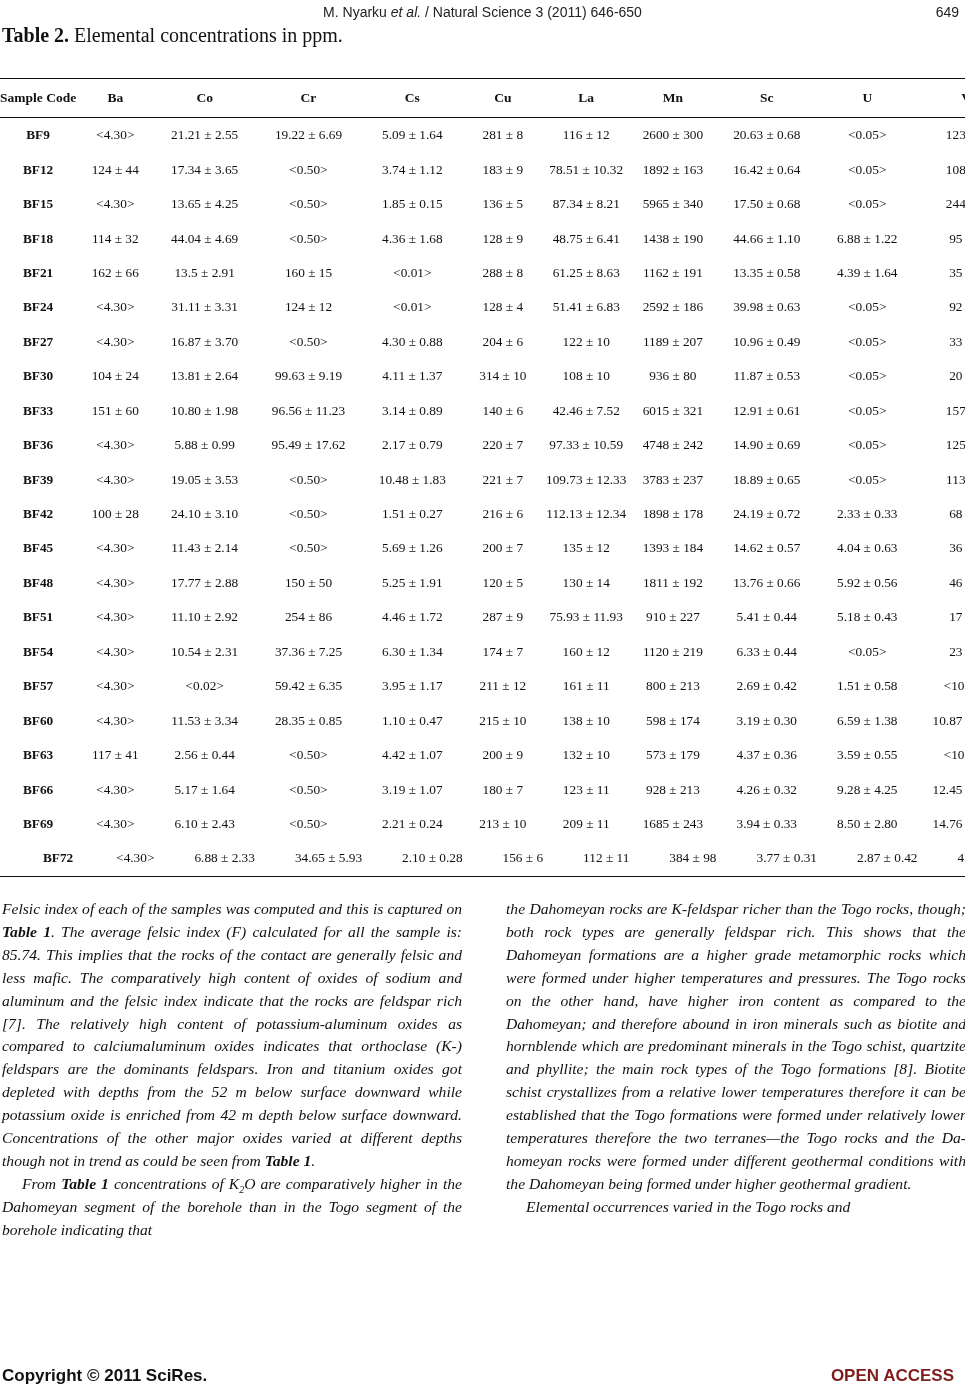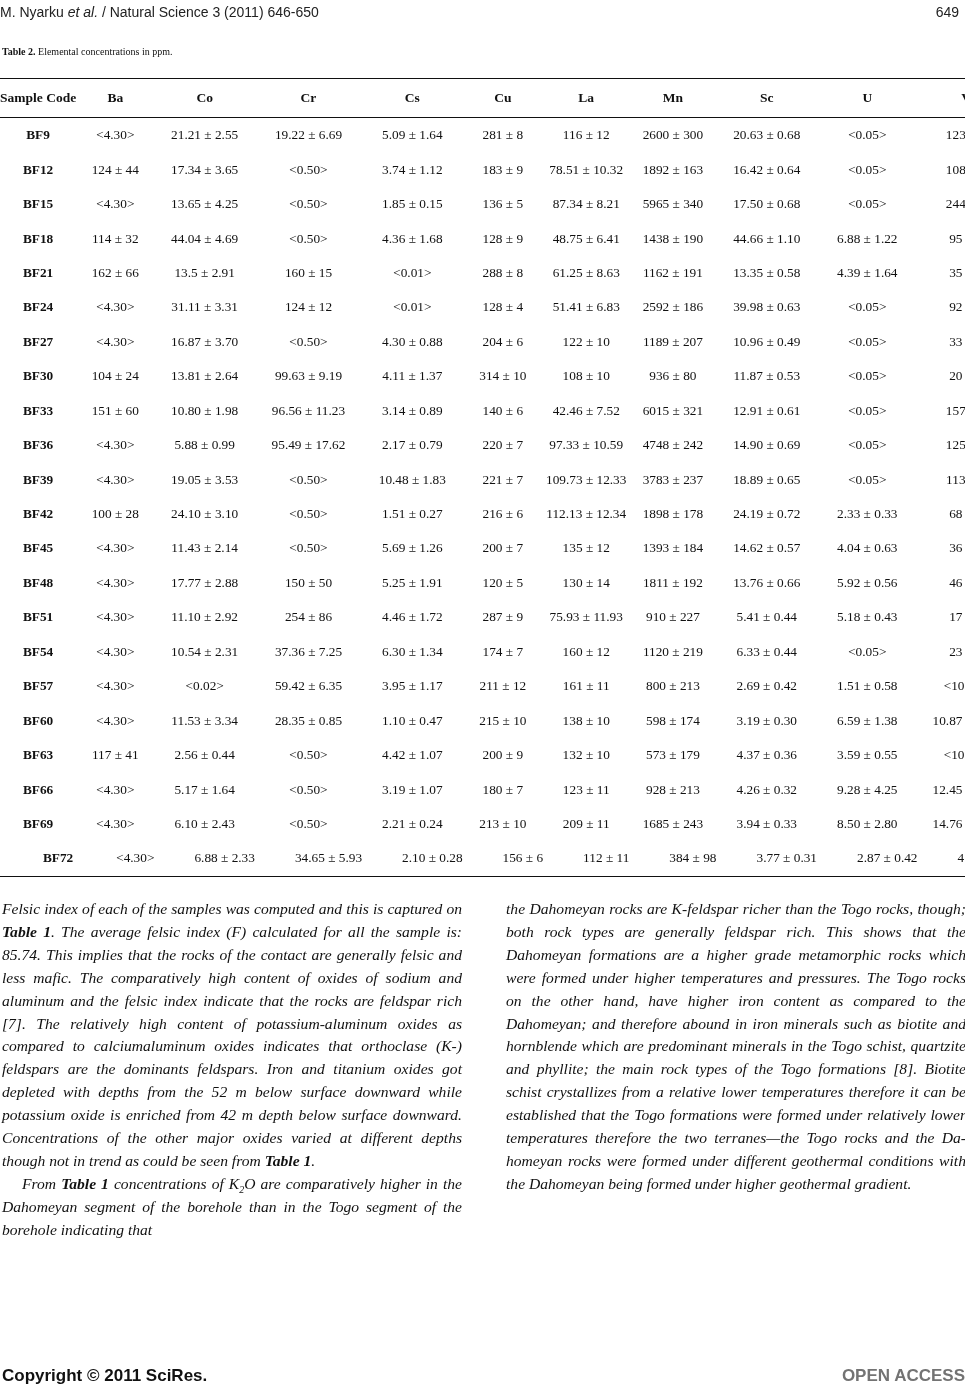--- a/index.html
+++ b/index.html
@@ -4,26 +4,26 @@
 <style>
   html, body { margin: 0; padding: 0; background: #ffffff; }
   body {
     width: 965px; height: 1389px; position: relative; overflow: hidden;
     font-family: "Liberation Serif", "DejaVu Serif", serif; color: #111;
   }
   .running-head {
     position: absolute; top: 4px; left: 0; width: 965px; height: 20px;
     font-family: "Liberation Sans", "DejaVu Sans", sans-serif; font-size: 14px; color: #222;
   }
-  .running-head .title { position: absolute; left: 0; right: 0; text-align: left; top: 0; }
+  .running-head .title { position: absolute; left: 0; right: 0; text-align: center; top: 0; }
   .running-head .title i { font-style: italic; }
   .running-head .page-num { position: absolute; right: 6px; top: 0; }
 
   .table-caption {
-    position: absolute; top: 46px; left: 2px; font-size: 10px;
+    position: absolute; top: 24px; left: 2px; font-size: 20px;
   }
   .table-caption b { font-weight: bold; }
 
   table.data {
     position: absolute; top: 78px; left: 0; width: 961px;
     border-collapse: collapse; font-size: 13.3px;
   }
   table.data thead th {
     font-weight: bold; height: 38px; padding: 0; text-align: center;
     border-top: 1.5px solid #111; border-bottom: 1.5px solid #111;
@@ -41,21 +41,21 @@
   .col p { margin: 0; font-style: italic; }
   .col p.indent { text-indent: 20px; }
   .col b { font-weight: bold; }
   sub { font-size: 10px; line-height: 0; }
 
   .footer {
     position: absolute; top: 1366px; left: 0; width: 965px; height: 20px;
     font-family: "Liberation Sans", "DejaVu Sans", sans-serif; font-weight: bold; font-size: 17px;
   }
   .footer .copyright { position: absolute; left: 2px; color: #111; }
-  .footer .open-access { position: absolute; right: 0; color: #737373; }
+  .footer .open-access { position: absolute; right: 11px; color: #7f1d1d; }
 </style>
 </head>
 <body>
 
 <div class="running-head">
   <div class="title"><span>M. Nyarku</span> <i>et al.</i> <span>/ Natural Science 3 (2011) 646-650</span></div>
   <div class="page-num">649</div>
 </div>
 
 <div class="table-caption">
@@ -381,18 +381,19 @@
     </tbody>
 </table>
 
 <div class="col left">
   <p><span>Felsic index of each of the samples was computed and this is captured on </span><b>Table 1</b><span>. The average felsic index (F) calculated for all the sample is: 85.74. This implies that the rocks of the contact are generally felsic and less ma­fic. The comparatively high content of oxides of sodium and aluminum and the felsic index indicate that the rocks are feldspar rich [7]. The relatively high content of po­tassium-aluminum oxides as compared to calciumalu­minum oxides indicates that orthoclase (K-) feldspars are the dominants feldspars. Iron and titanium oxides got depleted with depths from the 52 m below surface downward while potassium oxide is enriched from 42 m depth below surface downward. Concentrations of the other major oxides varied at different depths though not in trend as could be seen from </span><b>Table 1</b><span>.</span></p>
   <p class="indent"><span>From </span><b>Table 1</b><span> concentrations of K</span><sub>2</sub><span>O are compara­tively higher in the Dahomeyan segment of the borehole than in the Togo segment of the borehole indicating that</span></p>
 </div>
 
 <div class="col right">
   <p><span>the Dahomeyan rocks are K-feldspar richer than the To­go rocks, though; both rock types are generally feldspar rich. This shows that the Dahomeyan formations are a higher grade metamorphic rocks which were formed under higher temperatures and pressures. The Togo rocks on the other hand, have higher iron content as compared to the Dahomeyan; and therefore abound in iron miner­als such as biotite and hornblende which are predomi­nant minerals in the Togo schist, quartzite and phyllite; the main rock types of the Togo formations [8]. Biotite schist crystallizes from a relative lower temperatures therefore it can be established that the Togo formations were formed under relatively lower temperatures there­fore the two terranes—the Togo rocks and the Da­homeyan rocks were formed under different geothermal conditions with the Dahomeyan being formed under higher geothermal gradient.</span></p>
+  <p class="indent"><span>Elemental occurrences varied in the Togo rocks and</span></p>
 </div>
 
 <div class="footer">
   <span class="copyright">Copyright © 2011 SciRes.</span>
   <span class="open-access">OPEN ACCESS</span>
 </div>
 
 </body></html>

